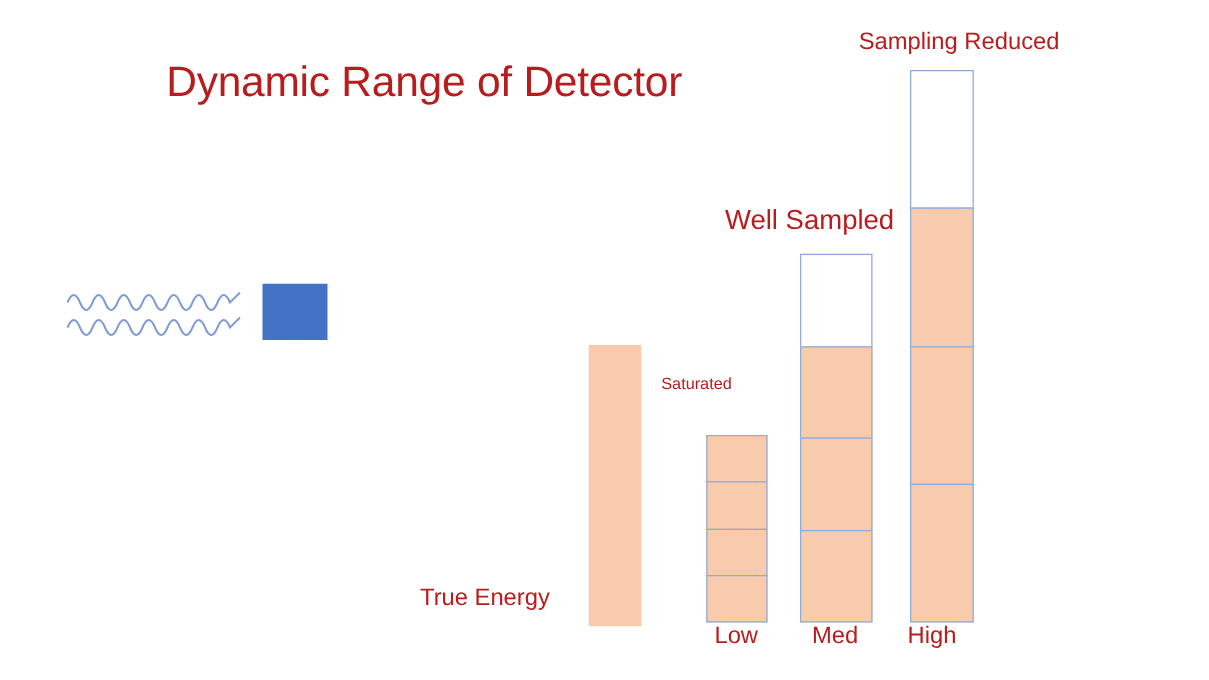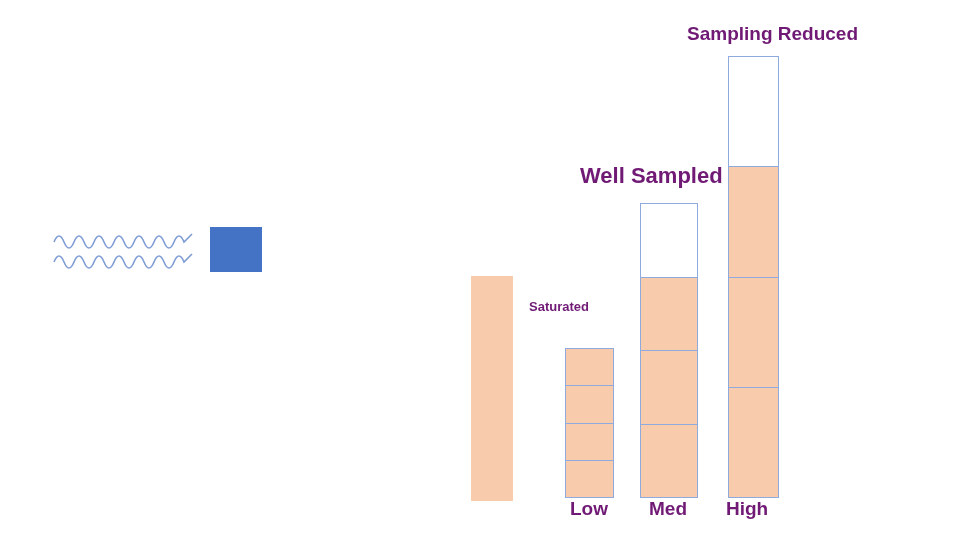--- a/index.html
+++ b/index.html
@@ -12,22 +12,22 @@
     position: relative;
     width: 967px;
     height: 544px;
     background: #ffffff;
     overflow: hidden;
     font-family: "Liberation Sans", sans-serif;
     color: #000000;
   }
   .txt {
     position: absolute;
-    font-weight: bold;
-    color: #701a75;
+    font-weight: normal;
+    color: #b91c1c;
     white-space: nowrap;
     line-height: 1.1;
   }
   #slide-title {
     left: 133px;
     top: 48px;
     font-size: 34px;
     letter-spacing: -0.2px;
   }
   #subtitle {
@@ -130,36 +130,38 @@
   #bar-true-energy { left: 471px; top: 276px; width: 42px; height: 225px; }
   #bar-low  { left: 565px; top: 348px; width: 49px; height: 150px; }
   #bar-med  { left: 640px; top: 203px; width: 58px; height: 295px; }
   #bar-high { left: 728px; top: 56px;  width: 51px; height: 442px; }
 </style>
 </head>
 <body>
 
 <div id="slide">
 
+  <div class="txt" id="slide-title">Dynamic Range of Detector</div>
 
 
   <div id="signal-group">
     <svg id="wave-svg" width="160" height="46" viewBox="0 0 160 46">
       <path d="M2,14 Q7,2 12,14 T22,14 T32,14 T42,14 T52,14 T62,14 T72,14 T82,14 T92,14 T102,14 T112,14 T122,14 T132,14 L140,6" fill="none" stroke="#7F9DD4" stroke-width="1.6"></path>
       <path d="M2,34 Q7,22 12,34 T22,34 T32,34 T42,34 T52,34 T62,34 T72,34 T82,34 T92,34 T102,34 T112,34 T122,34 T132,34 L140,26" fill="none" stroke="#7F9DD4" stroke-width="1.6"></path>
     </svg>
     <div id="detector-square"></div>
   </div>
 
   <div class="txt" id="label-sampling-reduced">Sampling Reduced</div>
 
   <div class="txt" id="label-well-sampled">Well Sampled</div>
 
   <div class="txt" id="label-saturated">Saturated</div>
 
+  <div class="txt" id="label-true-energy">True Energy</div>
 
   <div class="plain-bar" id="bar-true-energy" style="height: 225px; background: rgb(248, 203, 173);"></div>
 
   <div class="bar" id="bar-low" style="height: 150px;">
     <div class="seg fill"></div>
     <div class="seg fill"></div>
     <div class="seg fill"></div>
     <div class="seg fill"></div>
   </div>
 

